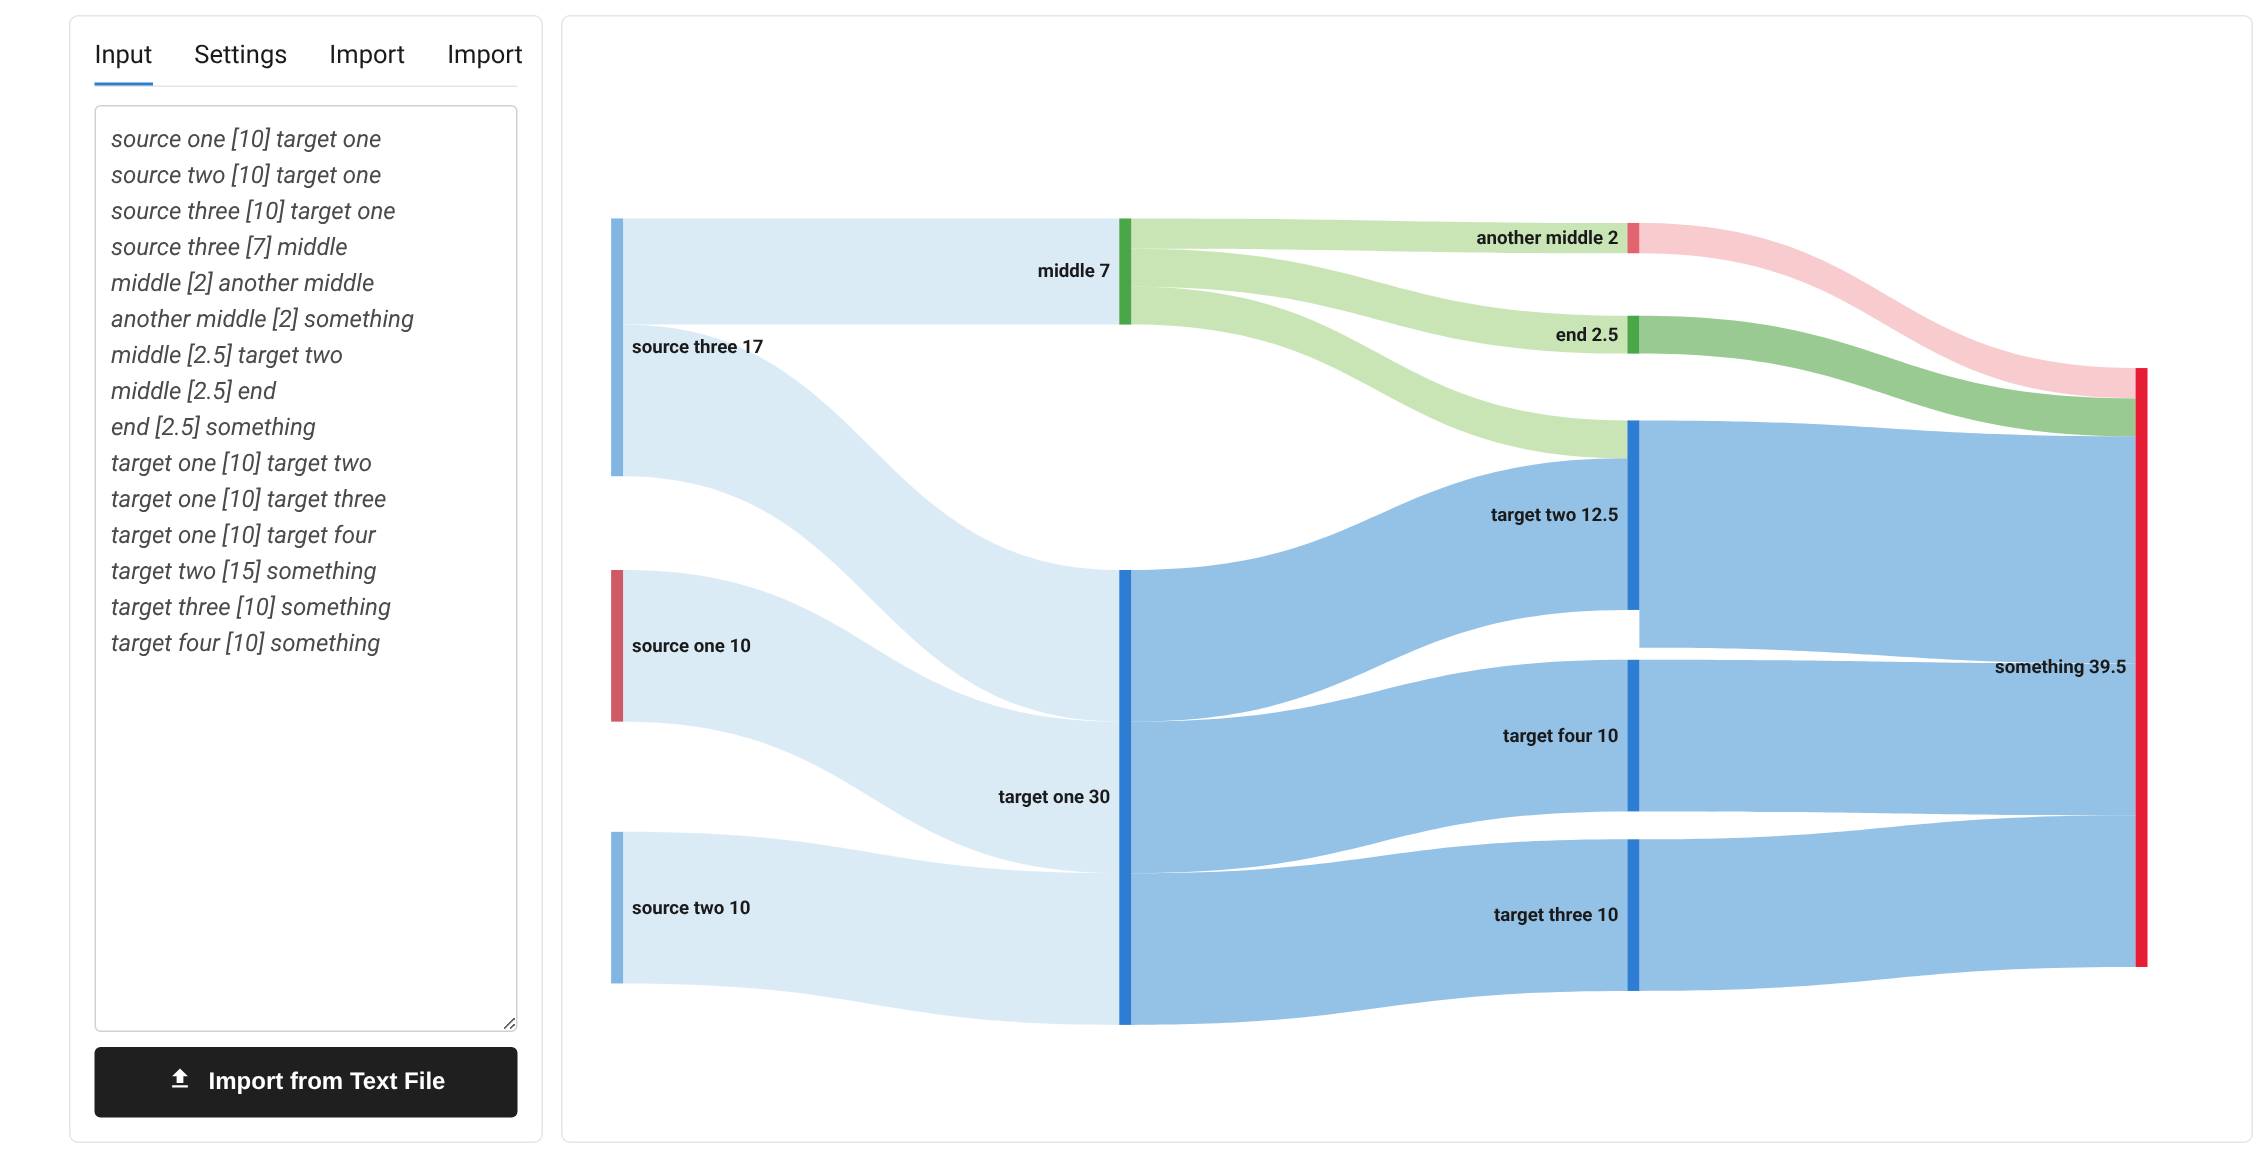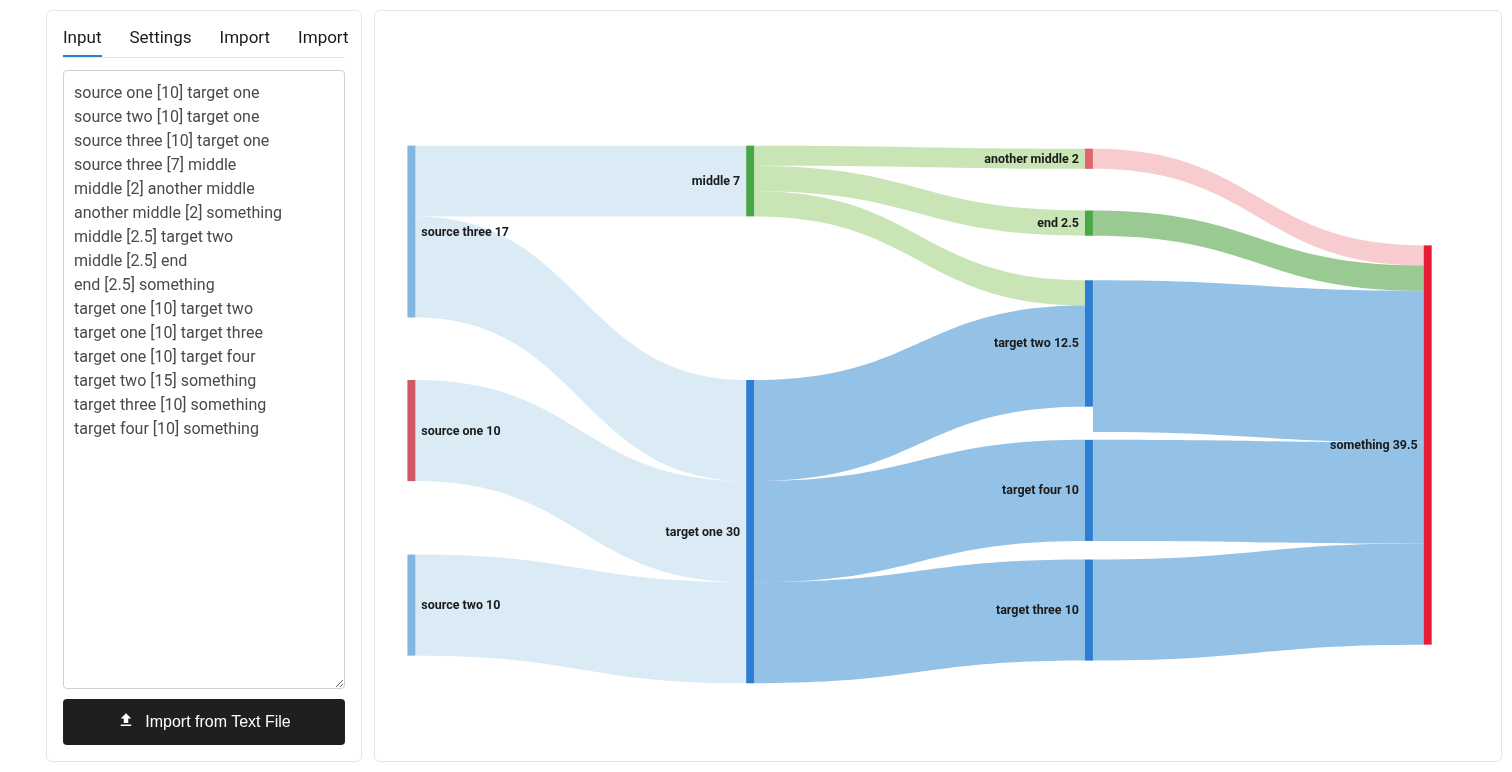--- a/index.html
+++ b/index.html
@@ -49,34 +49,36 @@
       border-radius: 4px;
       padding: 10px;
       font-size: 16px;
       line-height: 1.5;
       color: #4a4a4a;
       font-family: inherit;
       resize: vertical;
       min-height: 580px;
       white-space: pre;
       overflow: auto;
+      font-style: italic;
     }
     .import-btn {
       margin-top: 10px;
       background: #1f1f1f;
       color: #fff;
       border: none;
       border-radius: 4px;
       padding: 12px;
       font-size: 16px;
       display: flex;
       align-items: center;
       justify-content: center;
       gap: 10px;
       cursor: pointer;
+      font-weight: bold;
     }
     .import-btn svg { width: 18px; height: 18px; fill: #fff; }
     .sankey-svg {
       position: absolute;
       top: 0; left: 0;
       width: 100%;
       height: 100%;
     }
     .node-label {
       font-size: 12.5px;

